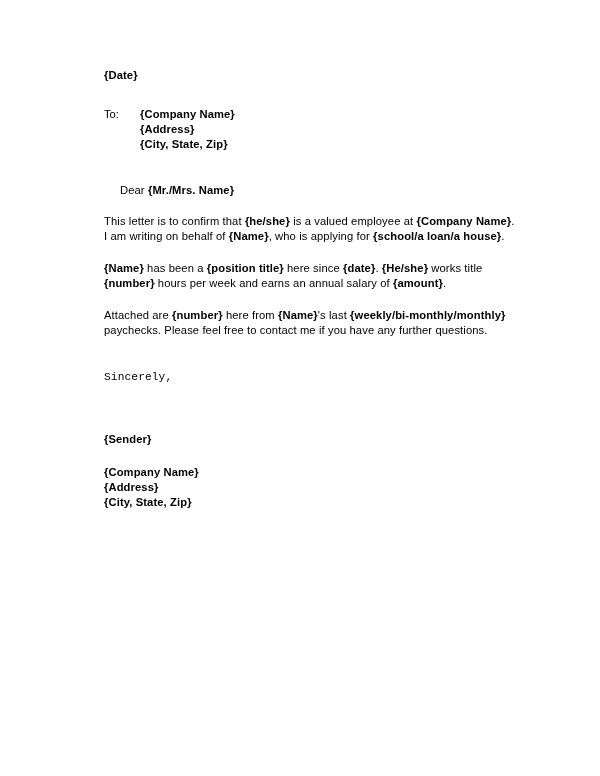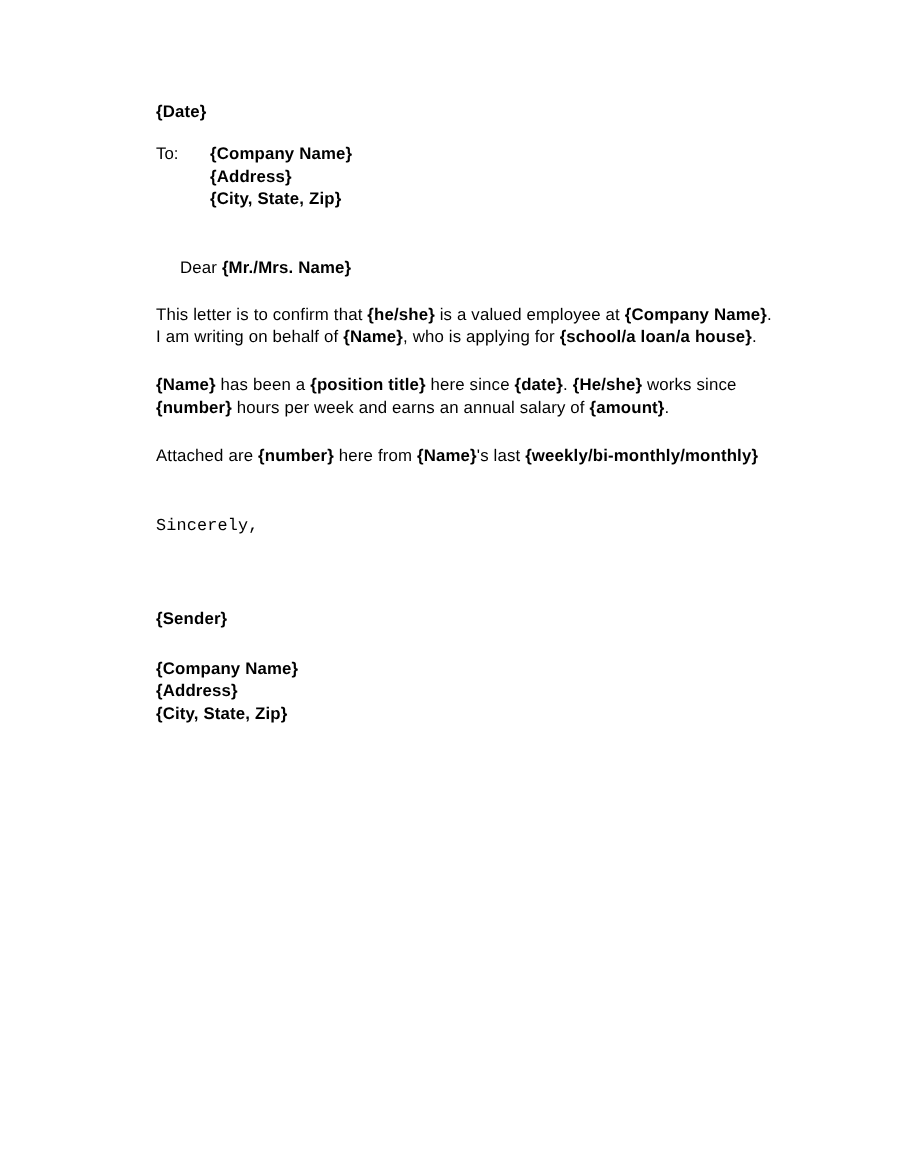--- a/index.html
+++ b/index.html
@@ -38,21 +38,21 @@
     white-space: pre;
     letter-spacing: 0.01em;
   }
 
   b, .b {
     font-weight: bold;
   }
 
   
   .block-date        { margin: 0 0 0 0; }
-  .block-recipient   { margin: 13px 0 0 0; }
+  .block-recipient   { margin: 24px 0 0 0; }
   .block-salutation  { margin: 31px 0 0 16px; }
   .block-para1       { margin: 16px 0 0 0; }
   .block-para2       { margin: 17px 0 0 0; }
   .block-para3       { margin: 17px 0 0 0; }
   .block-closing     { margin: 32px 0 0 0; font-family: Liberation Mono, monospace; }
   .block-sender      { margin: 47px 0 18px 0; }
   .block-senderaddr  { margin: 12px 0 0 0; }
 
   
   .to-row {
@@ -89,26 +89,27 @@
     </div>
 
     <div class="line block-salutation"><span>Dear </span><b>{Mr./Mrs. Name}</b></div>
 
     <div class="block-para1">
       <div class="line"><span>This letter is to confirm that </span><b>{he/she}</b><span> is a valued employee at </span><b>{Company Name}</b><span>.</span></div>
       <div class="line"><span>I am writing on behalf of </span><b>{Name}</b><span>, who is applying for </span><b>{school/a loan/a house}</b><span>.</span></div>
     </div>
 
     <div class="block-para2">
-      <div class="line"><b>{Name}</b><span> has been a </span><b>{position title}</b><span> here since </span><b>{date}</b><span>. </span><b>{He/she}</b><span> works since</span></div>
+      <div class="line"><b>{Name}</b><span> has been a </span><b>{position title}</b><span> here since </span><b>{date}</b><span>. </span><b>{He/she}</b><span> works title</span></div>
       <div class="line"><b>{number}</b><span> hours per week and earns an annual salary of </span><b>{amount}</b><span>.</span></div>
     </div>
 
     <div class="block-para3">
       <div class="line"><span>Attached are </span><b>{number}</b><span> here from </span><b>{Name}</b><span>'s last </span><b>{weekly/bi-monthly/monthly}</b></div>
+      <div class="line"><span>paychecks. Please feel free to contact me if you have any further questions.</span></div>
     </div>
 
     <div class="line block-closing">Sincerely,</div>
 
     <div class="line block-sender b">{Sender}</div>
 
     <div class="block-senderaddr">
       <div class="line b">{Company Name}</div>
       <div class="line b">{Address}</div>
       <div class="line b">{City, State, Zip}</div>

